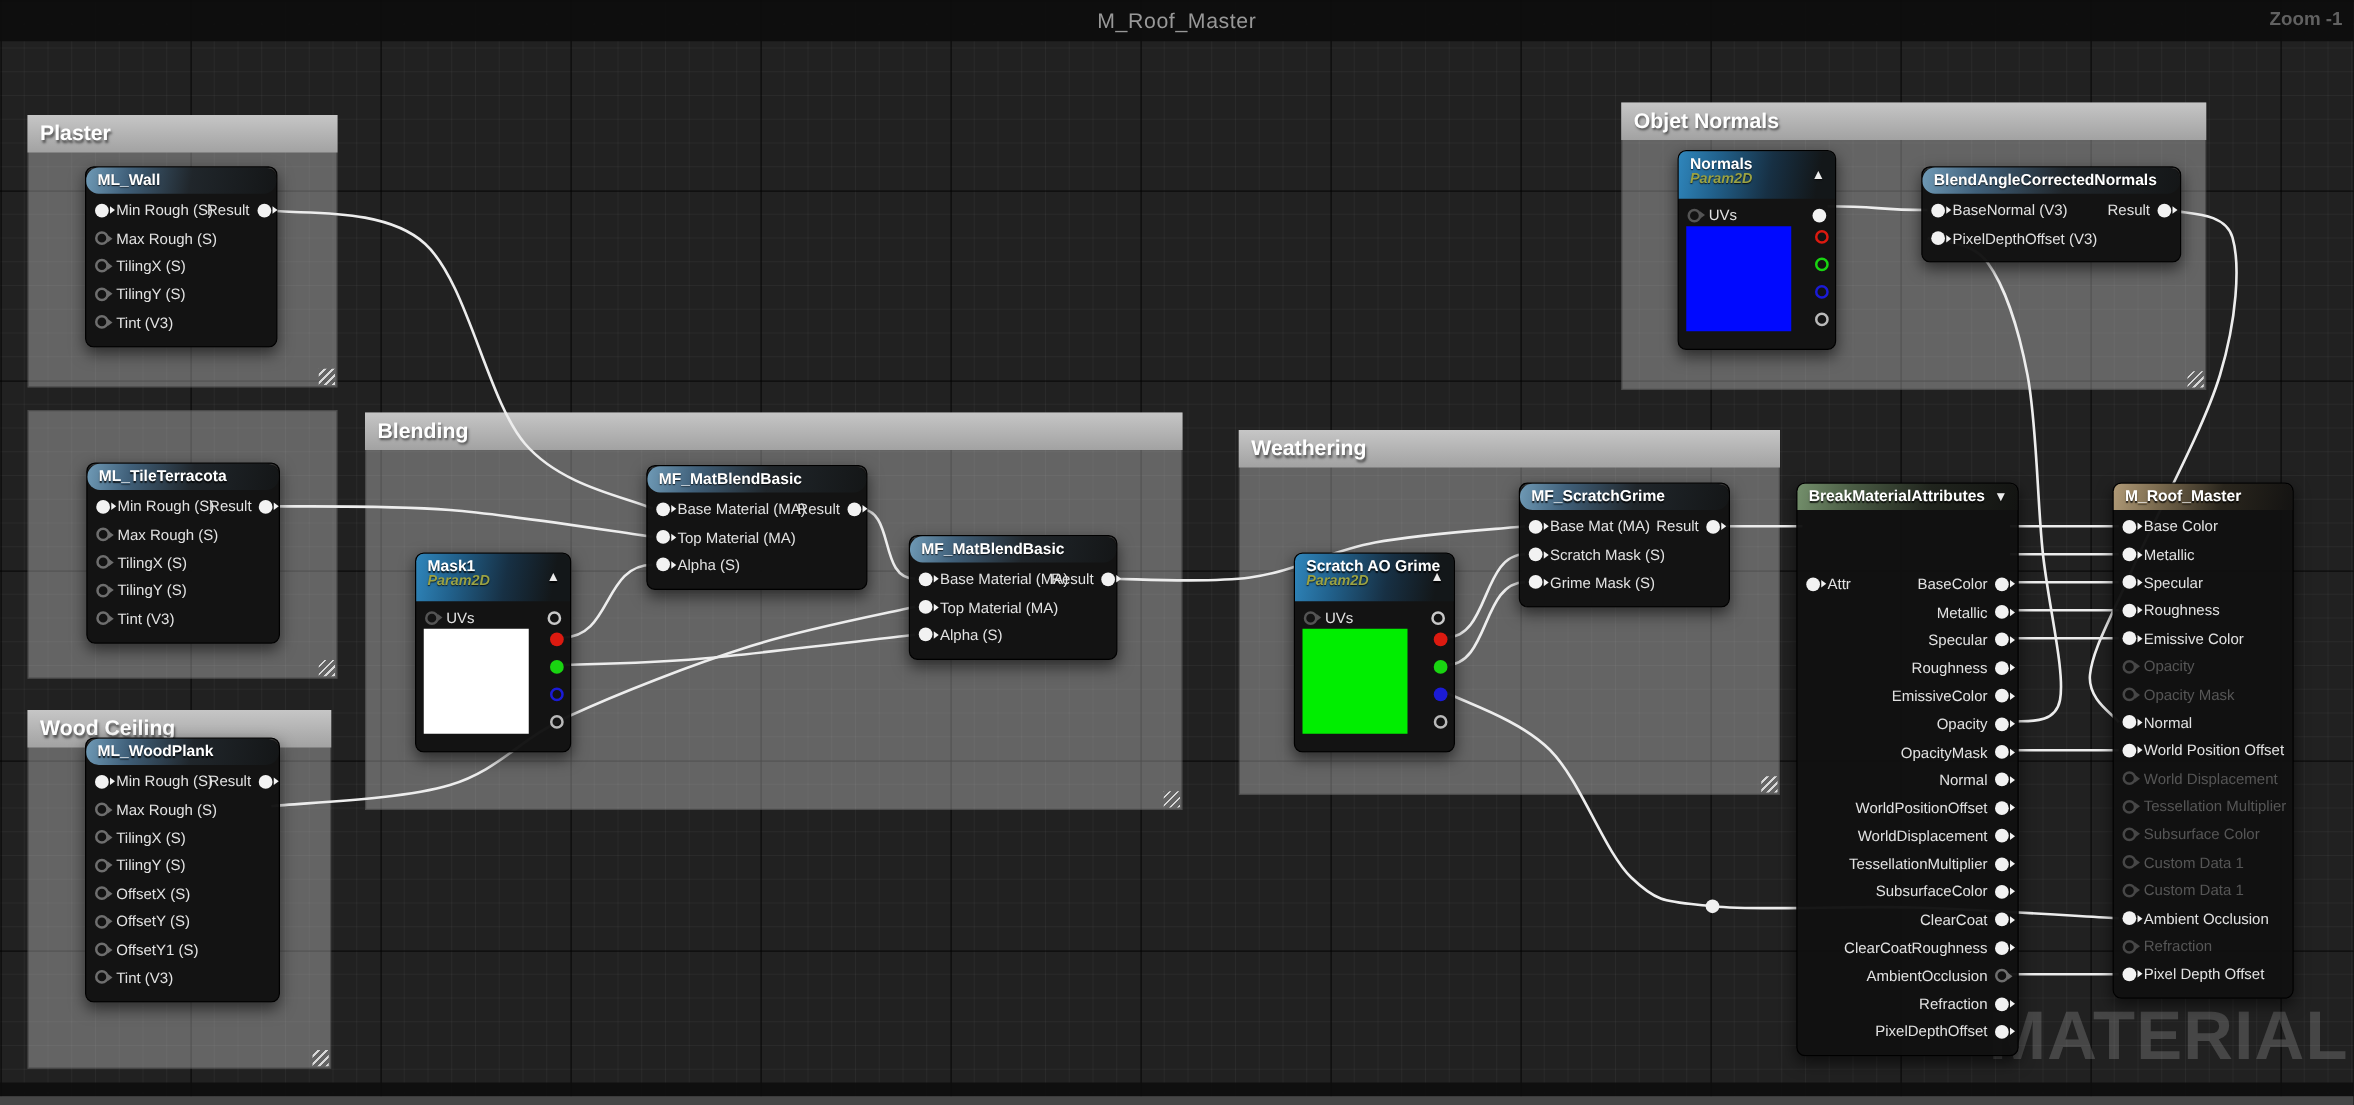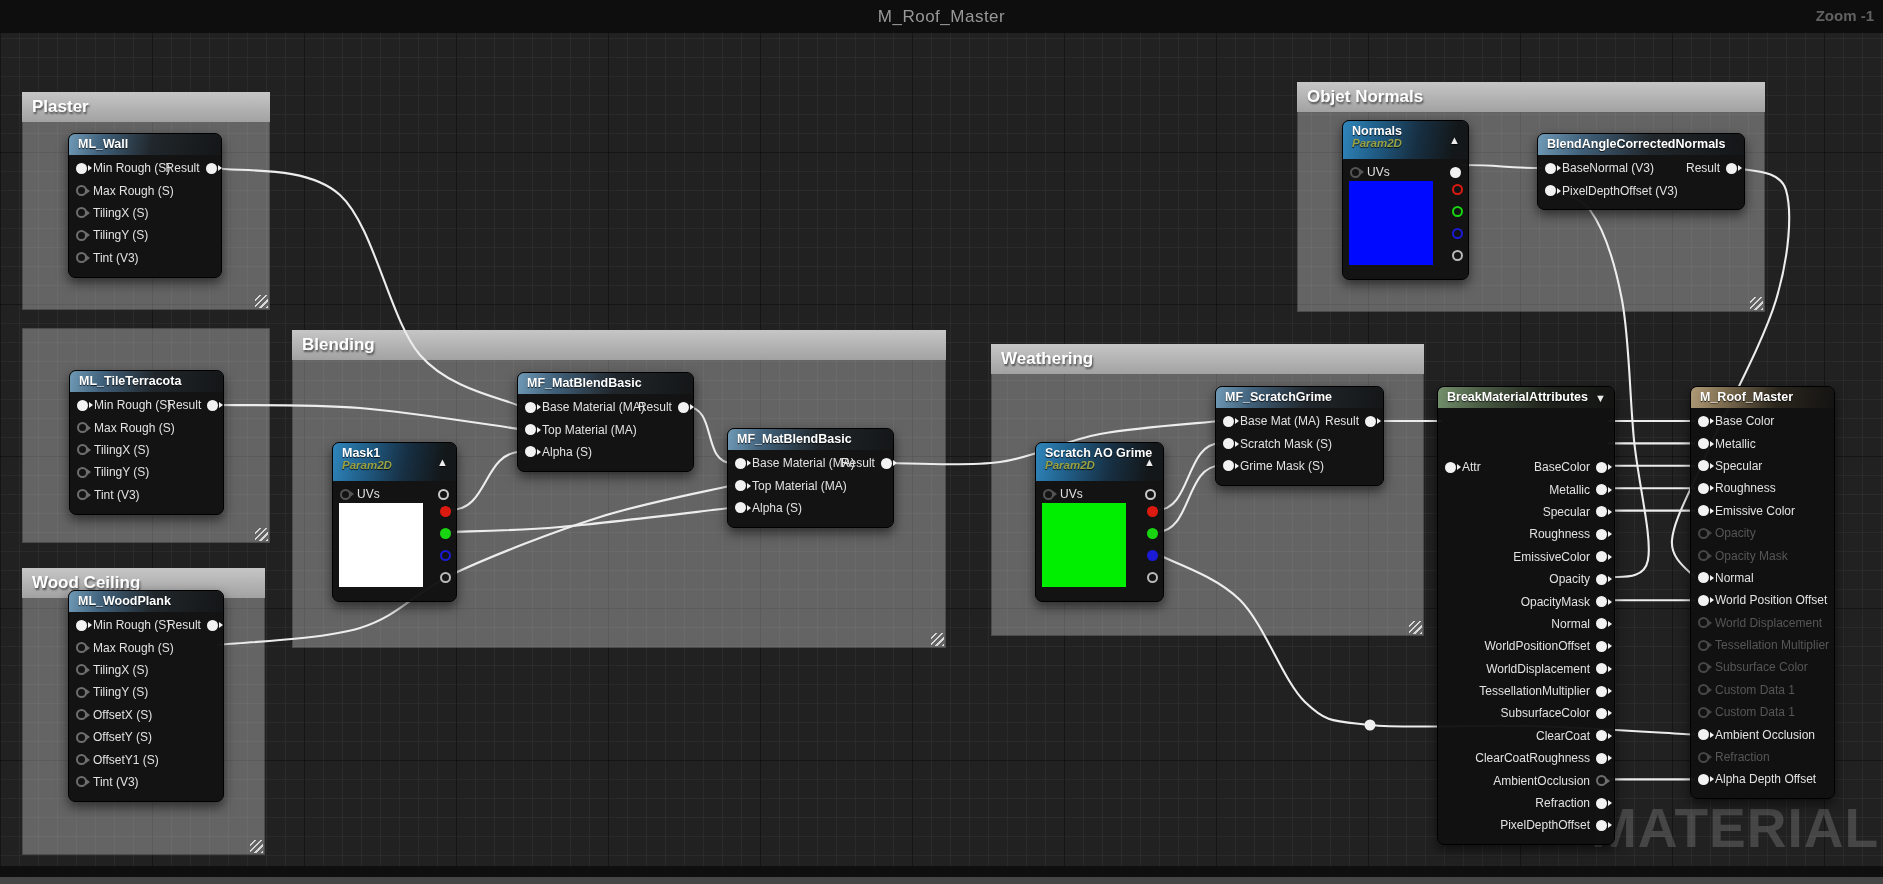--- a/index.html
+++ b/index.html
@@ -33,21 +33,21 @@
   
   #wires{position:absolute;left:0;top:0;z-index:10;}
   #wires path{fill:none;stroke:#ededed;stroke-width:2.1;}
   
   .node{position:absolute;z-index:20;background:rgba(17,17,17,0.97);border:1px solid #000;border-radius:7px;
     box-shadow:0 5px 12px rgba(0,0,0,0.55), inset 0 1px 0 rgba(255,255,255,0.13);color:#e4e4e4;}
   .nhead{position:relative;height:21px;line-height:21px;padding:0 9px;border-radius:6px 6px 0 0;
     font-size:12.5px;font-weight:bold;color:#fff;text-shadow:0 1px 1px rgba(0,0,0,0.8);white-space:nowrap;overflow:hidden;}
   .nhead.tall{height:38px;line-height:normal;padding-top:3px;box-sizing:border-box;}
   .nsub{display:block;font-weight:bold;font-style:italic;font-size:11.5px;color:#9aa244;margin-top:-1px;}
-  .hs-blue {background:linear-gradient(100deg,#6f9ab6 0%,#40607a 22%,#20262b 55%,#141617 100%);}
+  .hs-blue {background:linear-gradient(100deg,#6f9ab6 0%,#40607a 22%,#20262b 55%,#141617 100%);border-radius:10px;}
   .hs-param{background:linear-gradient(100deg,#2f86bc 0%,#21618c 25%,#173044 58%,#131719 88%);}
   .hs-green{background:linear-gradient(100deg,#74906c 0%,#4a5c44 25%,#20241d 60%,#131412 100%);}
   .hs-tan  {background:linear-gradient(100deg,#b09a77 0%,#7a6a4e 25%,#2a261d 60%,#141312 100%);}
   .collapse{position:absolute;right:8px;top:50%;transform:translateY(-50%);color:#ececec;font-size:11px;}
   .nbody{position:relative;padding:2px 0 6px 0;}
   .nrow{height:22.4px;display:flex;align-items:center;justify-content:space-between;padding:0 7px;font-size:12px;white-space:nowrap;}
   .pside{display:flex;align-items:center;gap:6px;min-width:0;}
   .plabel{color:#e2e2e2;}
   .plabel.dim{color:#565656;}
   .pin{position:relative;display:inline-block;width:11px;height:11px;border-radius:50%;box-sizing:border-box;flex:0 0 auto;}
@@ -679,19 +679,19 @@
         <div class="nrow">
           <span class="pside">
             <span class="pin off" style="color: rgb(71, 71, 71);"></span>
             <span class="plabel dim">Refraction</span>
           </span>
           <span class="pside"></span>
         </div>
         <div class="nrow">
           <span class="pside">
             <span class="pin on" style="color: rgb(242, 242, 242);"></span>
-            <span class="plabel">Alpha Depth Offset</span>
+            <span class="plabel">Pixel Depth Offset</span>
           </span>
           <span class="pside"></span>
         </div>
       </div>
     </div>
   </div>
 
 </body></html>

